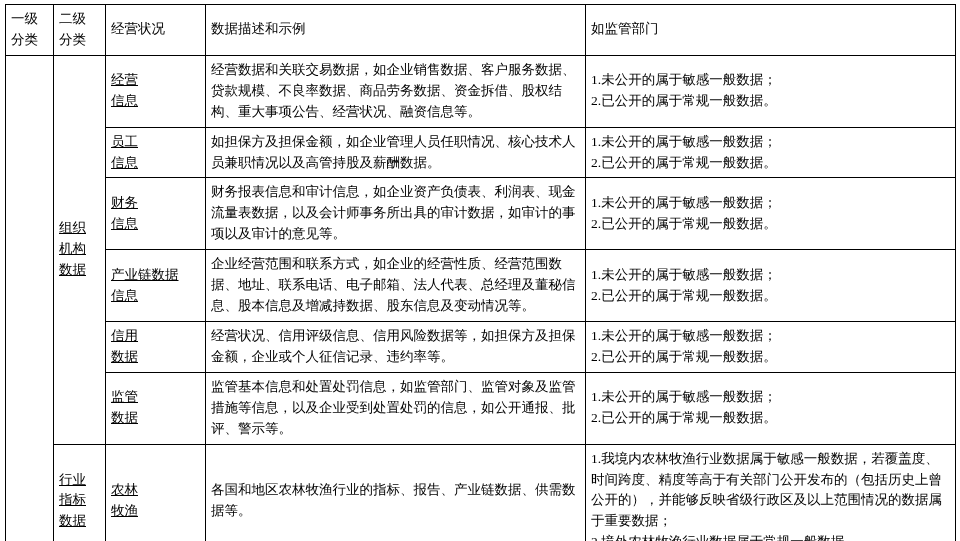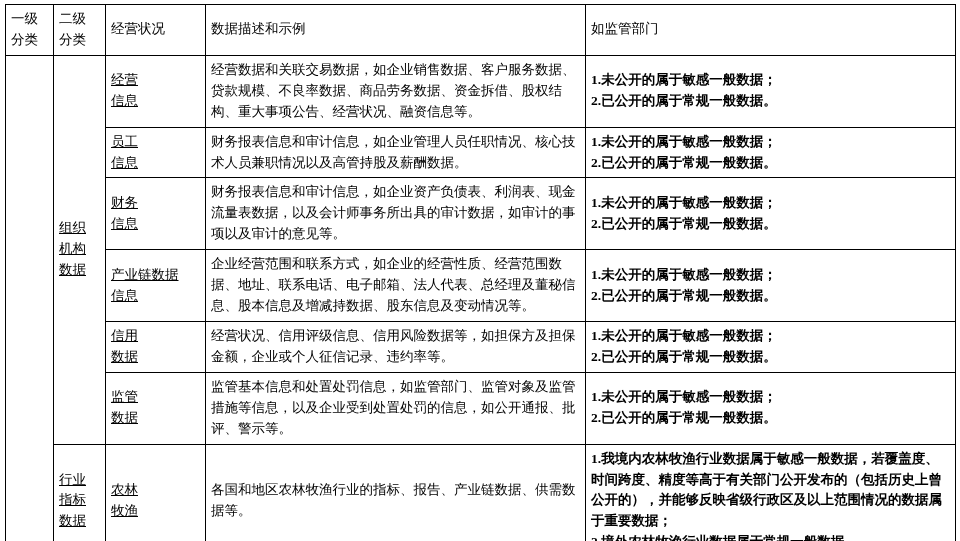--- a/index.html
+++ b/index.html
@@ -62,21 +62,21 @@
     text-justify: inter-ideograph;
     font-size: 13.5px;
     line-height: 1.62;
   }
   td.ref {
     text-align: justify;
     text-justify: inter-ideograph;
     font-size: 13.5px;
     line-height: 1.62;
   }
-  .ref-line { display: block; font-weight: bold; }
+  .ref-line { display: block; }
   .vert-pair { display: block; }
 </style>
 </head>
 <body>
 
 <div class="page">
   <table class="cls-table">
     <colgroup>
       <col class="c1">
       <col class="c2">
@@ -116,21 +116,21 @@
         <td class="ref">
           <span class="ref-line">1.未公开的属于敏感一般数据；</span>
           <span class="ref-line">2.已公开的属于常规一般数据。</span>
         </td>
       </tr>
       <tr>
         <td class="lvl3">
           <span class="vert-pair">员工</span>
           <span class="vert-pair">信息</span>
         </td>
-        <td class="desc">财务报表信息和审计信息，如企业管理人员任职情况、核心技术人员兼职情况以及高管持股及薪酬数据。</td>
+        <td class="desc">如担保方及担保金额，如企业管理人员任职情况、核心技术人员兼职情况以及高管持股及薪酬数据。</td>
         <td class="ref">
           <span class="ref-line">1.未公开的属于敏感一般数据；</span>
           <span class="ref-line">2.已公开的属于常规一般数据。</span>
         </td>
       </tr>
       <tr>
         <td class="lvl3">
           <span class="vert-pair">财务</span>
           <span class="vert-pair">信息</span>
         </td>

